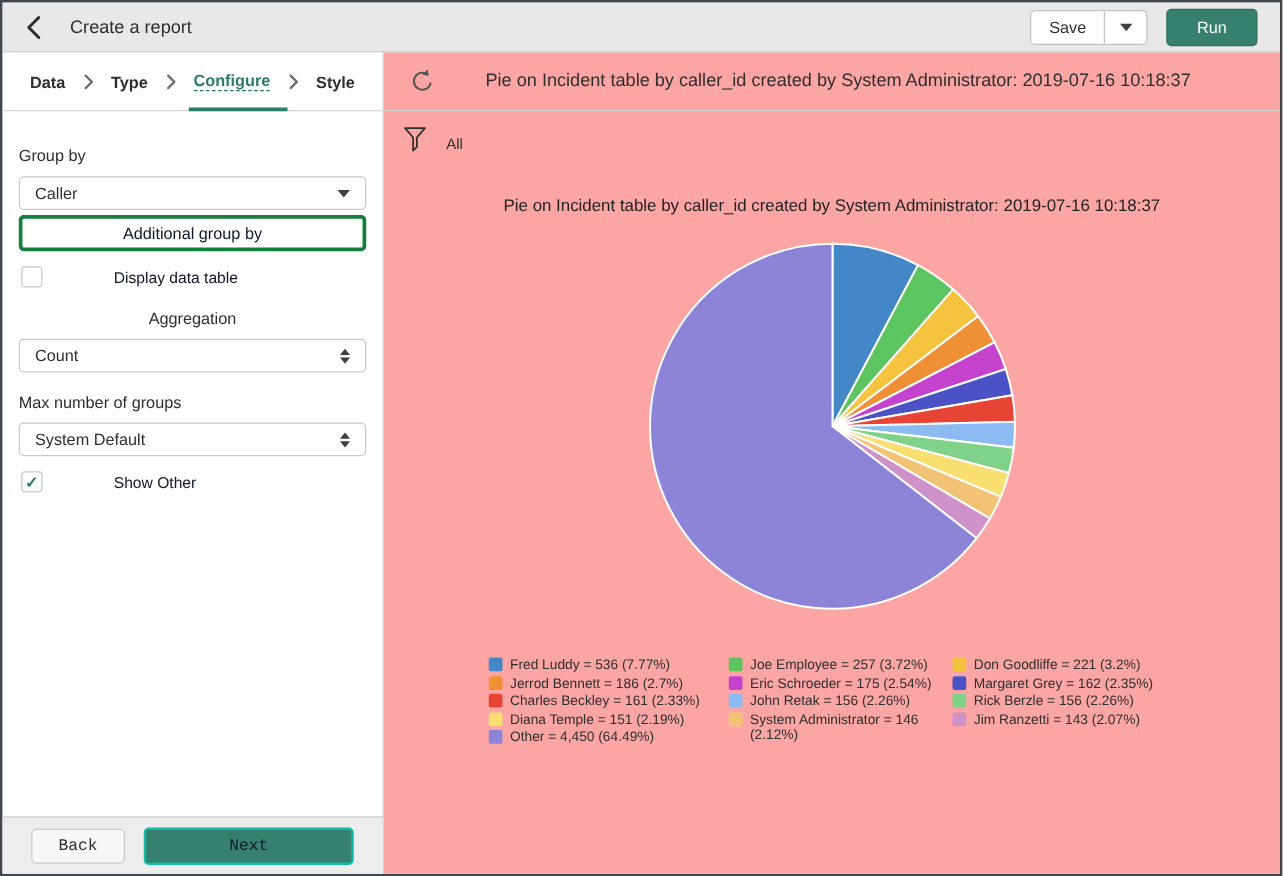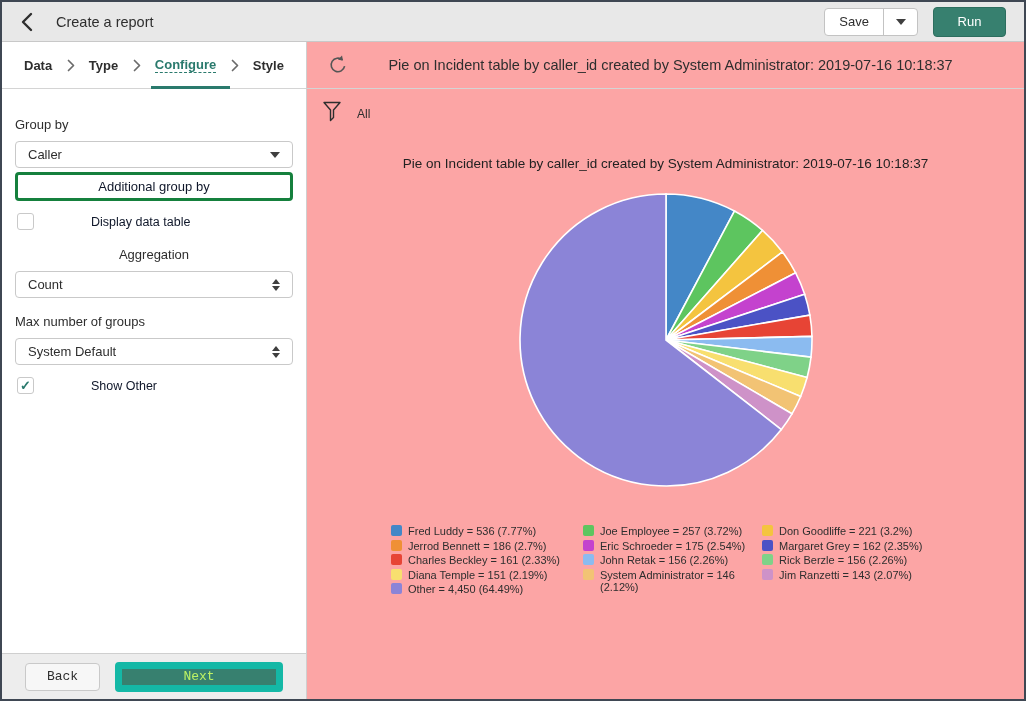--- a/index.html
+++ b/index.html
@@ -80,22 +80,22 @@
   .sidebar-footer {
     flex: 0 0 auto; height: 46px; background: #ededed; border-top: 1px solid #cfcfcf;
     display: flex; align-items: center; gap: 15px; padding: 0 23px; font-family: Liberation Mono, monospace;
   }
   .back-button {
     width: 75px; height: 28px; background: #f7f7f7; border: 1px solid #c9c9c9;
     border-radius: 4px; font-size: 13px; color: #2e2e2e;
     display: flex; align-items: center; justify-content: center; cursor: pointer;
   }
   .next-button {
-    flex: 1; height: 30px; background: #37806f; border: 7px solid #14b8a6;
-    border-radius: 4px; color: #bef264; font-size: 13px;
+    flex: 1; height: 30px; background: #37806f; border: 2px solid #14b8a6;
+    border-radius: 4px; color: #0f172a; font-size: 13px;
     display: flex; align-items: center; justify-content: center; cursor: pointer;
   }
   
   .main { flex: 1; min-width: 0; display: flex; flex-direction: column; background: #fca5a5; }
   .main-header {
     height: 47px; flex: 0 0 auto; border-bottom: 1px solid #d4d4d4;
     display: flex; align-items: center; padding: 0 20px;
   }
   .refresh-btn { width: 22px; height: 22px; cursor: pointer; flex: 0 0 auto; }
   .main-title { flex: 1; text-align: center; font-size: 14.5px; color: #2e2e2e; padding-right: 12px; }

